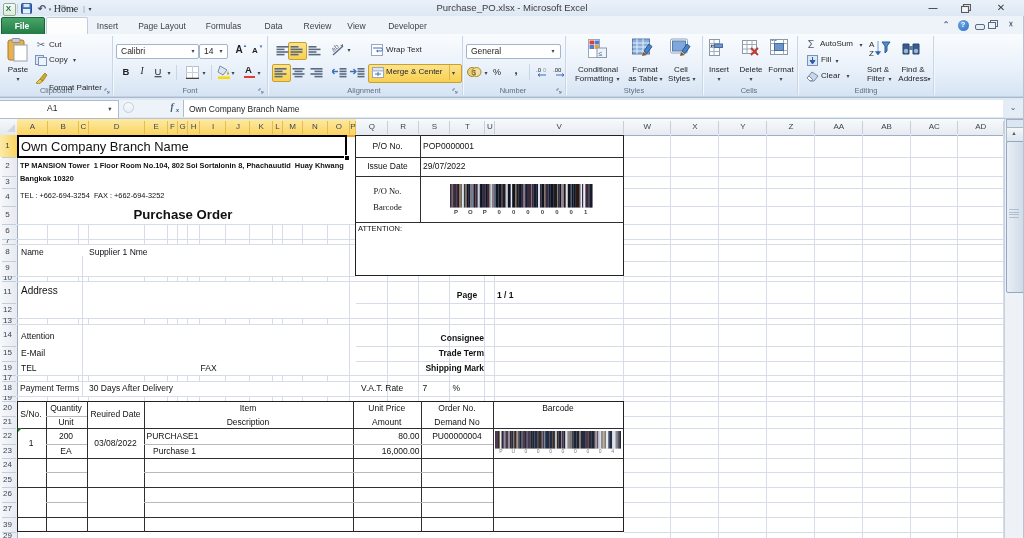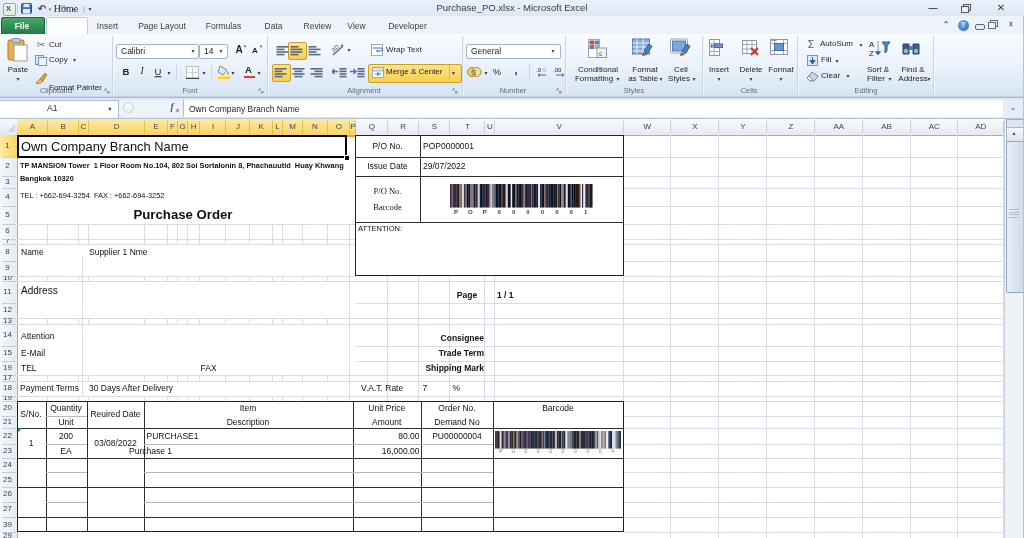--- a/index.html
+++ b/index.html
@@ -840,21 +840,21 @@
 <div style="position:absolute;top:408px;font-size:8.5px;color:#111;font-weight:400;white-space:nowrap;line-height:8.5px;transform:translateY(-50%);left:386.7px;transform:translate(-50%,-50%);">Unit Price</div>
 <div style="position:absolute;top:422px;font-size:8.5px;color:#111;font-weight:400;white-space:nowrap;line-height:8.5px;transform:translateY(-50%);left:386.7px;transform:translate(-50%,-50%);">Amount</div>
 <div style="position:absolute;top:408px;font-size:8.5px;color:#111;font-weight:400;white-space:nowrap;line-height:8.5px;transform:translateY(-50%);left:457px;transform:translate(-50%,-50%);">Order No.</div>
 <div style="position:absolute;top:422px;font-size:8.5px;color:#111;font-weight:400;white-space:nowrap;line-height:8.5px;transform:translateY(-50%);left:457px;transform:translate(-50%,-50%);">Demand No</div>
 <div style="position:absolute;top:408px;font-size:8.5px;color:#111;font-weight:400;white-space:nowrap;line-height:8.5px;transform:translateY(-50%);left:558px;transform:translate(-50%,-50%);">Barcode</div>
 <div style="position:absolute;top:443px;font-size:8.5px;color:#111;font-weight:400;white-space:nowrap;line-height:8.5px;transform:translateY(-50%);left:31px;transform:translate(-50%,-50%);">1</div>
 <div style="position:absolute;top:435.5px;font-size:8.5px;color:#111;font-weight:400;white-space:nowrap;line-height:8.5px;transform:translateY(-50%);left:66px;transform:translate(-50%,-50%);">200</div>
 <div style="position:absolute;top:450.5px;font-size:8.5px;color:#111;font-weight:400;white-space:nowrap;line-height:8.5px;transform:translateY(-50%);left:66px;transform:translate(-50%,-50%);">EA</div>
 <div style="position:absolute;top:443px;font-size:8.5px;color:#111;font-weight:400;white-space:nowrap;line-height:8.5px;transform:translateY(-50%);left:115.5px;transform:translate(-50%,-50%);">03/08/2022</div>
 <div style="position:absolute;top:435.5px;font-size:8.5px;color:#111;font-weight:400;white-space:nowrap;line-height:8.5px;transform:translateY(-50%);left:146.5px;">PURCHASE1</div>
-<div style="position:absolute;top:450.5px;font-size:8.5px;color:#111;font-weight:400;white-space:nowrap;line-height:8.5px;transform:translateY(-50%);left:129px;">Purchase 1</div>
+<div style="position:absolute;top:450.5px;font-size:8.5px;color:#111;font-weight:400;white-space:nowrap;line-height:8.5px;transform:translateY(-50%);left:153px;">Purchase 1</div>
 <div style="position:absolute;top:435.5px;font-size:8.5px;color:#111;font-weight:400;white-space:nowrap;line-height:8.5px;transform:translateY(-50%);left:419.5px;transform:translate(-100%,-50%);">80.00</div>
 <div style="position:absolute;top:450.5px;font-size:8.5px;color:#111;font-weight:400;white-space:nowrap;line-height:8.5px;transform:translateY(-50%);left:419.5px;transform:translate(-100%,-50%);">16,000.00</div>
 <div style="position:absolute;top:435.5px;font-size:8.5px;color:#111;font-weight:400;white-space:nowrap;line-height:8.5px;transform:translateY(-50%);left:457px;transform:translate(-50%,-50%);">PU00000004</div>
 <svg style="position:absolute;left:494.5px;top:431px;width:126.5px;height:17.5px;filter:blur(0.55px);" viewBox="0 0 126.5 17.5">
       <rect x="0" y="0" width="126.5" height="17.5" fill="#cdd2da"></rect>
       <rect x="0.0" y="0" width="3.0" height="17.5" fill="#4a3a50"></rect>
       <rect x="3.0" y="0" width="1.8" height="17.5" fill="#3a2a20"></rect>
       <rect x="4.8" y="0" width="1.4" height="17.5" fill="#e8ecf2"></rect>
       <rect x="6.2" y="0" width="0.8" height="17.5" fill="#8a7a68"></rect>
       <rect x="7.0" y="0" width="1.8" height="17.5" fill="#252c40"></rect>

